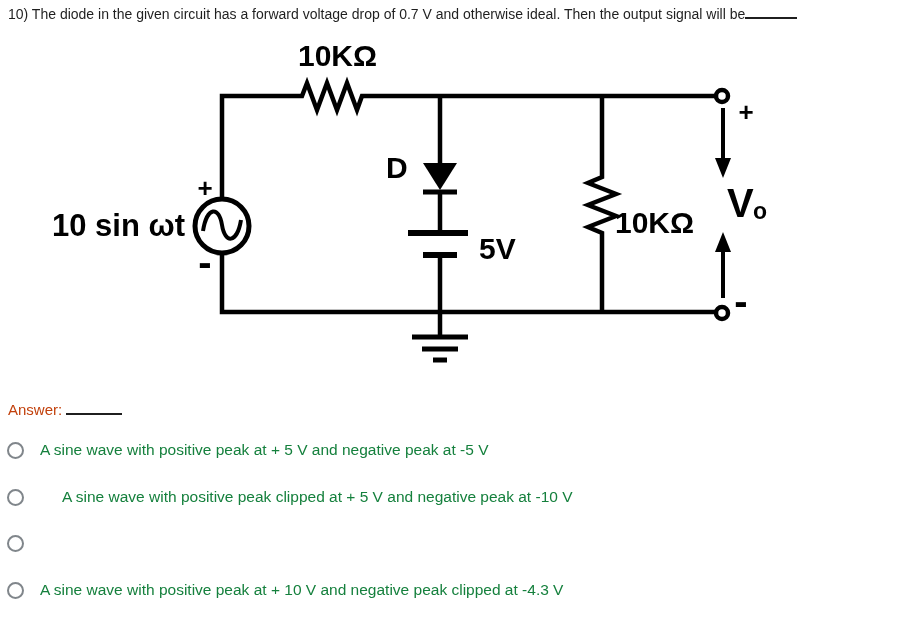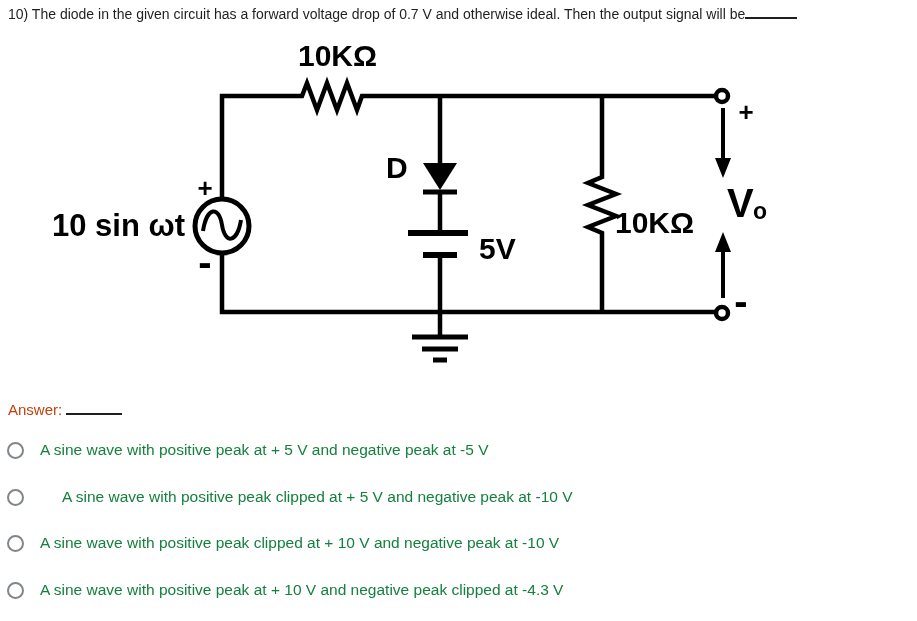--- a/index.html
+++ b/index.html
@@ -94,18 +94,17 @@
 <div class="option opt-1">
   <span class="radio"></span>
   <span class="opt-text">A sine wave with positive peak at + 5 V and negative peak at -5 V</span>
 </div>
 <div class="option opt-2">
   <span class="radio"></span>
   <span class="opt-text">A sine wave with positive peak clipped at + 5 V and negative peak at -10 V</span>
 </div>
 <div class="option opt-3">
   <span class="radio"></span>
-  <span class="opt-text">A sine wave with positive peak clipped at + 10 V and negative peak at -10 V</span>
 </div>
 <div class="option opt-4">
   <span class="radio"></span>
   <span class="opt-text">A sine wave with positive peak at + 10 V and negative peak clipped at -4.3 V</span>
 </div>
 
 </body></html>

